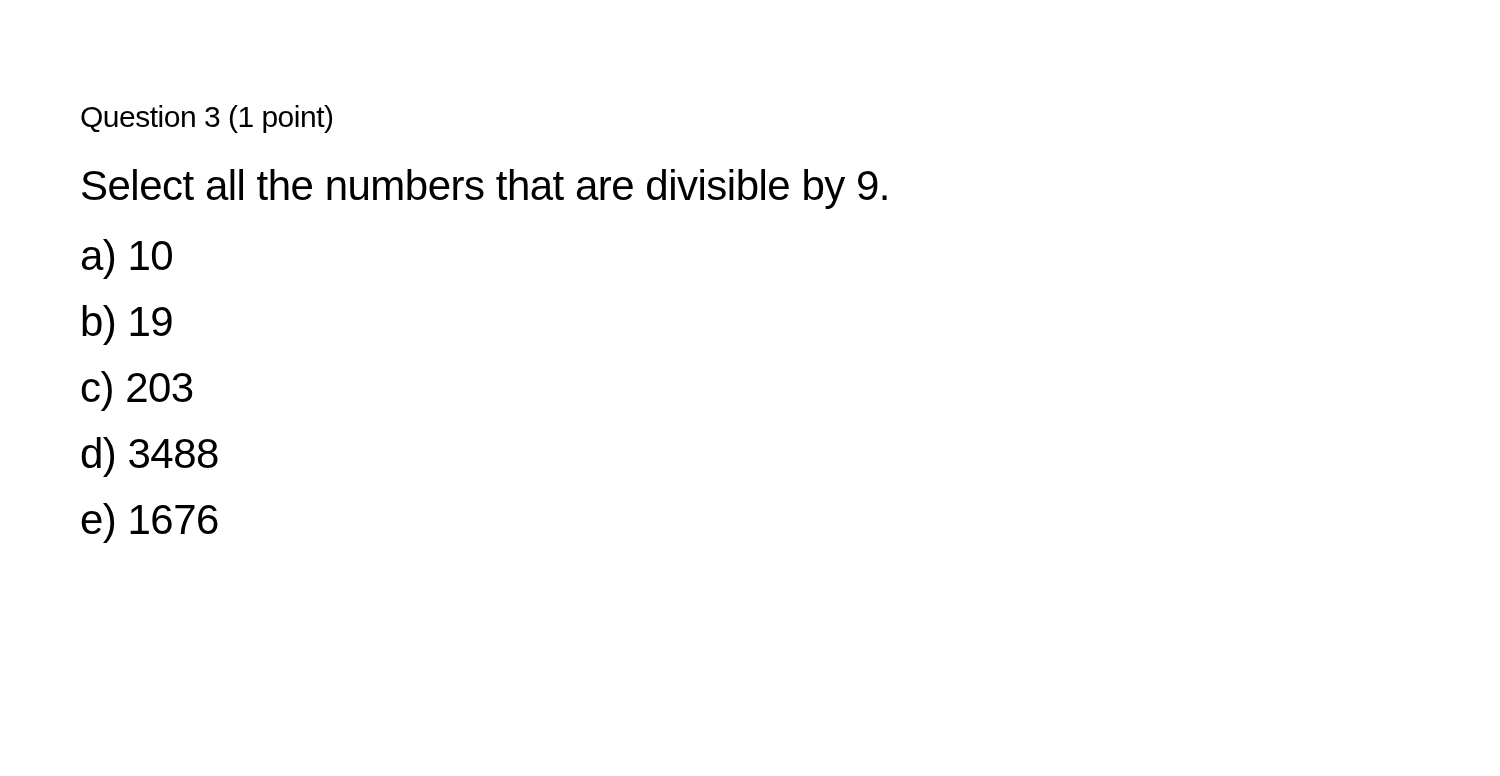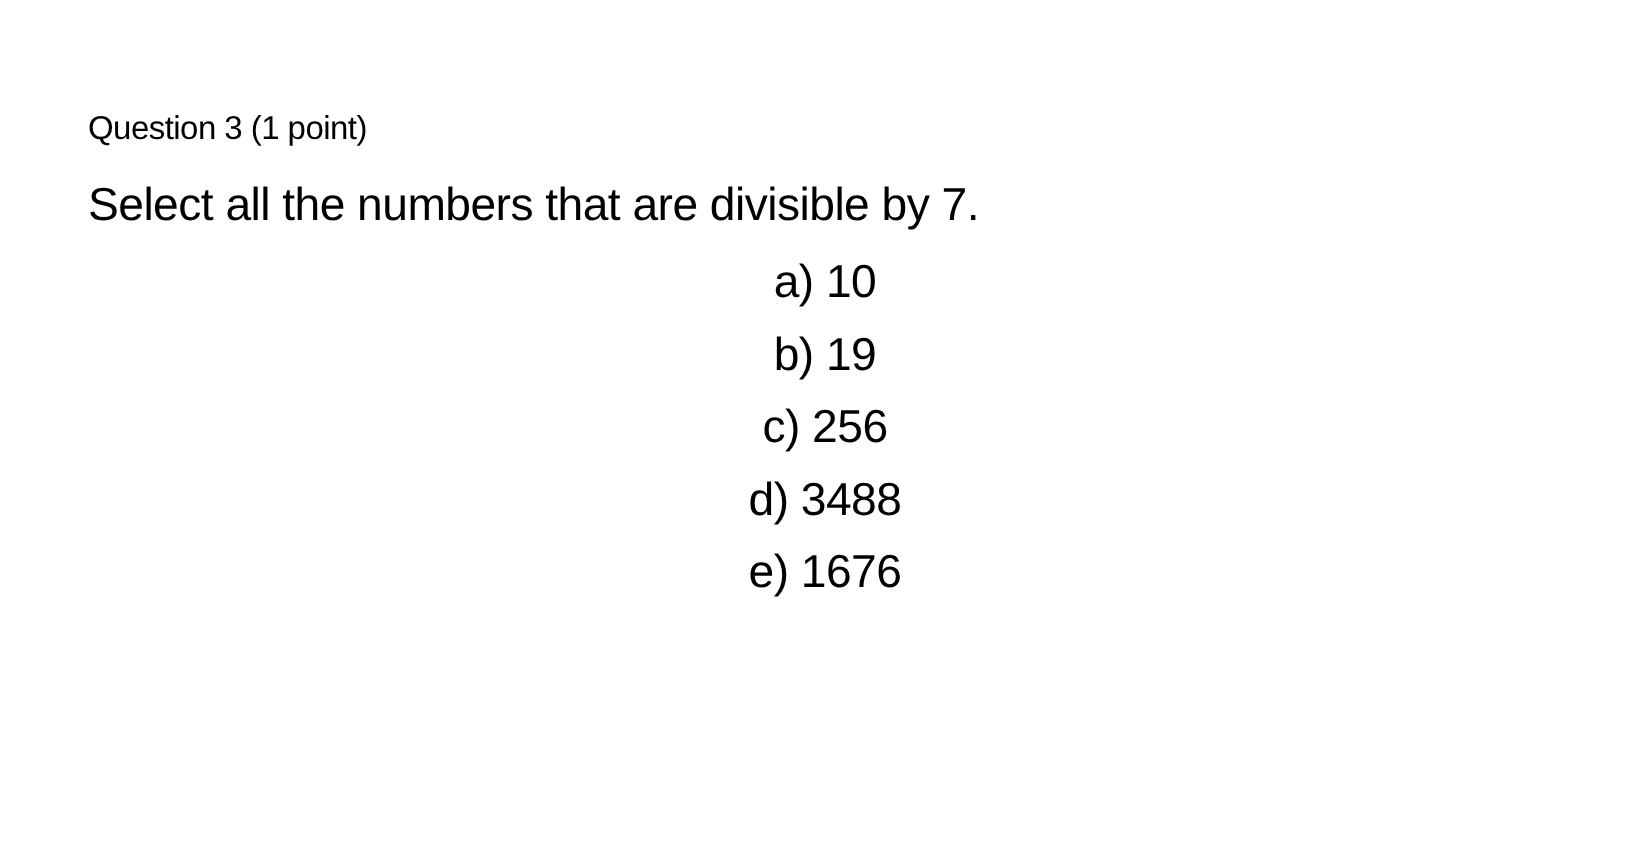--- a/index.html
+++ b/index.html
@@ -25,45 +25,44 @@
       font-size: 42px;
       font-weight: 400;
       margin-bottom: 22px;
       letter-spacing: -0.5px;
     }
     .option {
       font-size: 42px;
       font-weight: 400;
       margin-bottom: 18px;
       letter-spacing: -0.5px;
-      text-align: center;
     }
     .option-label {
       display: inline;
     }
     .option-value {
       display: inline;
     }
   </style>
 </head>
 <body>
 
 <div class="question-title">Question 3 (1 point)</div>
-<div class="question-prompt">Select all the numbers that are divisible by 7.</div>
+<div class="question-prompt">Select all the numbers that are divisible by 9.</div>
 
 <div class="option">
   <span class="option-label">a) </span><span class="option-value">10</span>
 </div>
 
 <div class="option">
   <span class="option-label">b) </span><span class="option-value">19</span>
 </div>
 
 <div class="option">
-  <span class="option-label">c) </span><span class="option-value">256</span>
+  <span class="option-label">c) </span><span class="option-value">203</span>
 </div>
 
 <div class="option">
   <span class="option-label">d) </span><span class="option-value">3488</span>
 </div>
 
 <div class="option">
   <span class="option-label">e) </span><span class="option-value">1676</span>
 </div>
 

